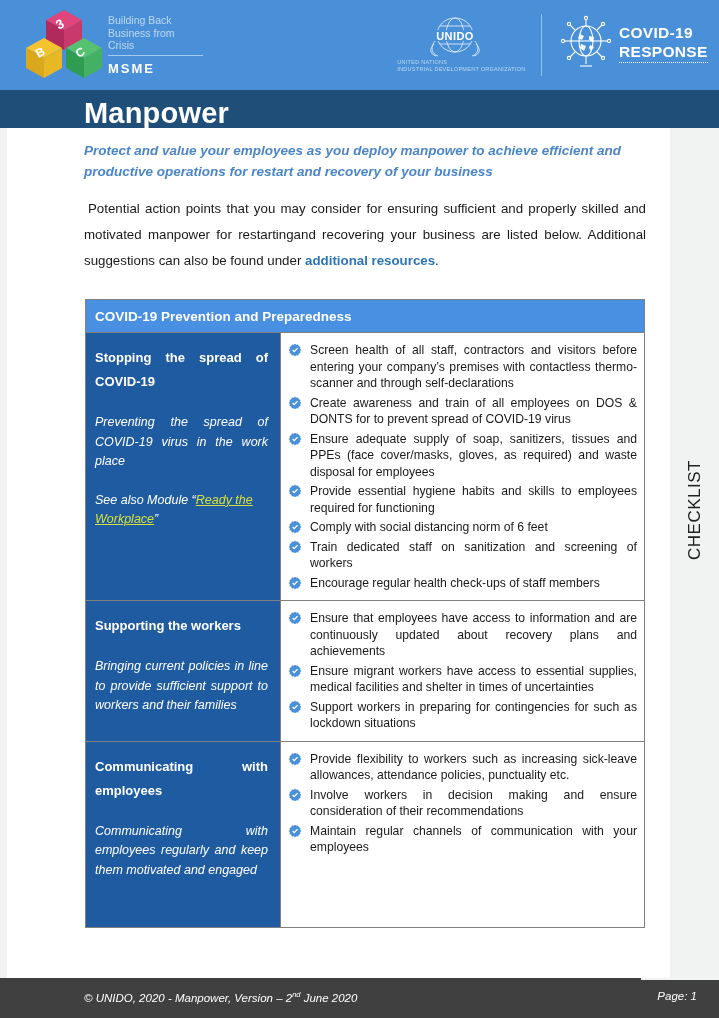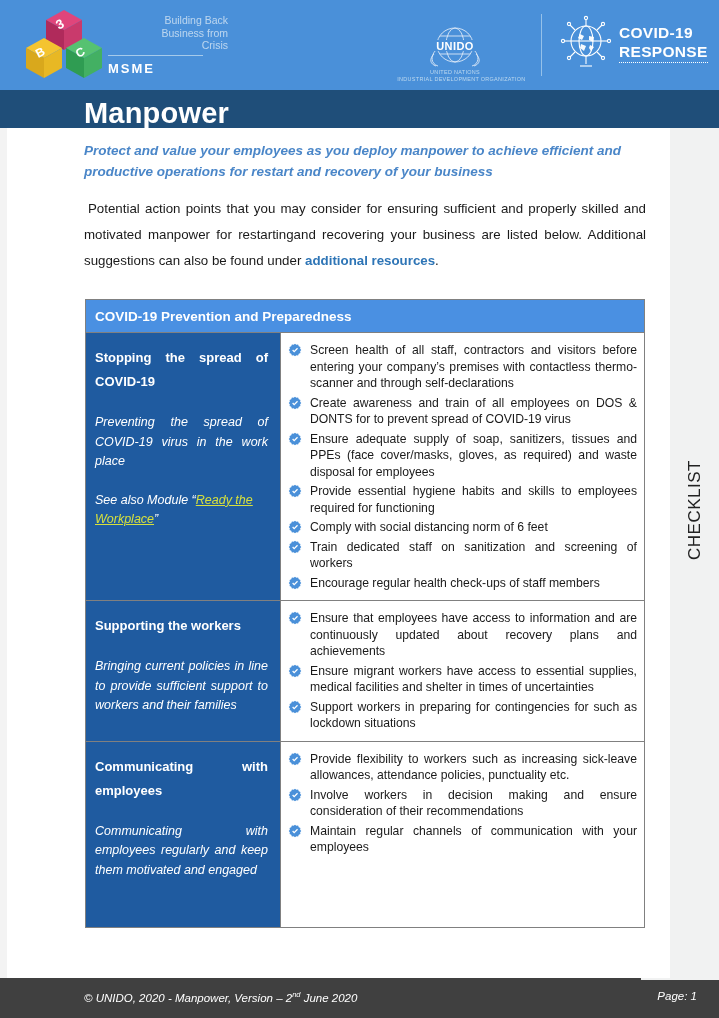--- a/index.html
+++ b/index.html
@@ -77,42 +77,41 @@
     position: absolute;
     left: 108px; top: 14px;
     width: 120px;
   }
   .bbbc-line1 {
     font-size: 10.5px;
     line-height: 12.5px;
     color: #cfe2f3;
     font-family: "Liberation Sans", sans-serif;
     opacity: 0.85;
-    text-align: right;
   }
   .bbbc-rule {
     margin-top: 3px;
     width: 95px;
     height: 1px;
     background: #bcd8ef;
     opacity: .8;
   }
   .bbbc-msme {
     margin-top: 5px;
     font-size: 13px;
     font-weight: bold;
     letter-spacing: 2px;
     color: #ffffff;
   }
 
   .unido-logo {
     position: absolute;
-    left: 400px; top: 26px;
+    left: 400px; top: 16px;
     width: 110px;
-    text-align: center;
+    text-align: left;
   }
   .unido-caption {
     margin-top: 1px;
     font-size: 5.2px;
     line-height: 6.4px;
     letter-spacing: .3px;
     color: #bcd8ef;
     white-space: nowrap;
     transform: scaleX(1.05);
   }

